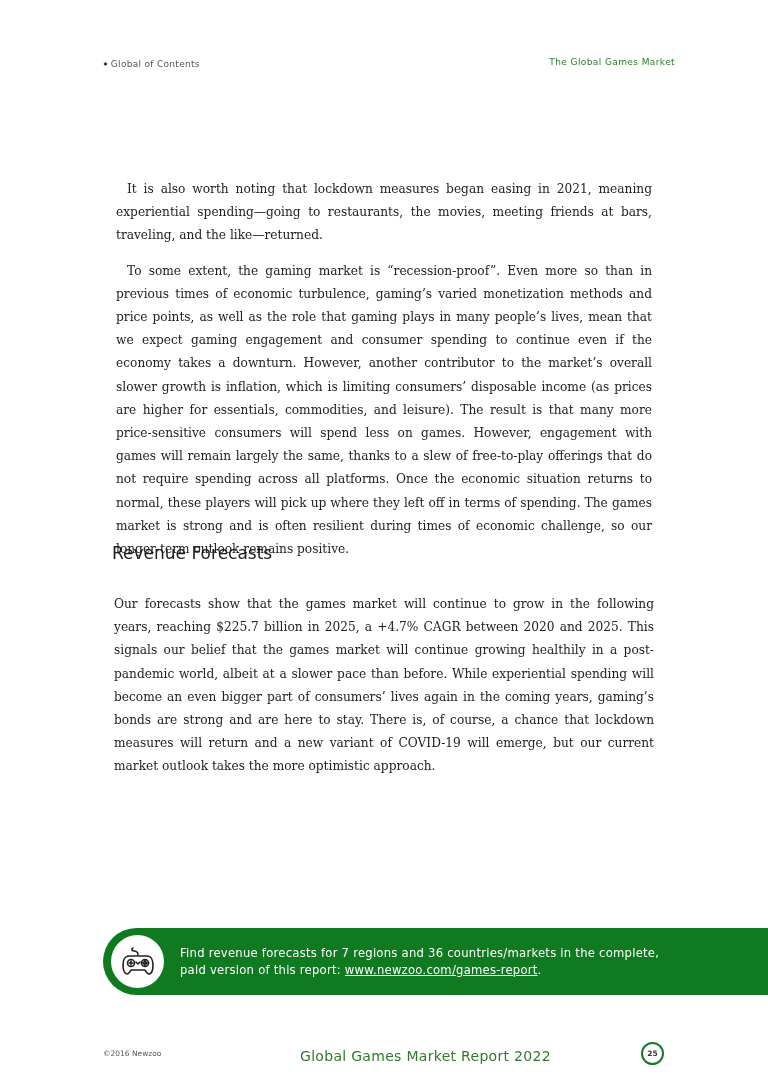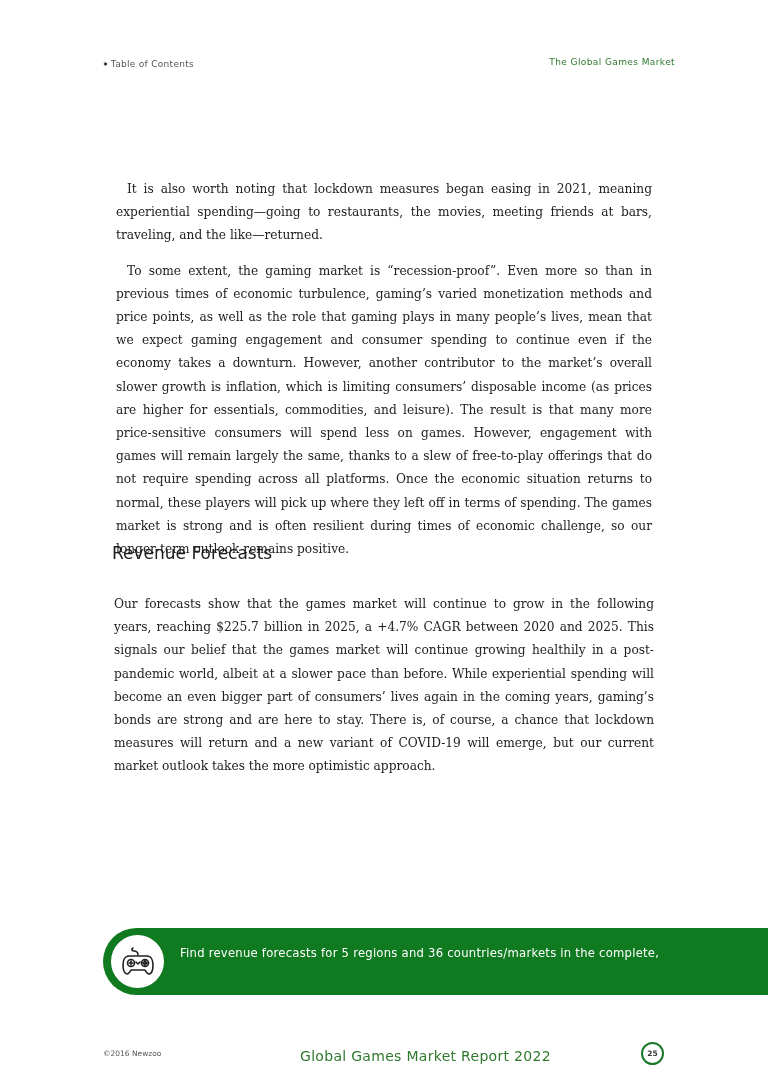--- a/index.html
+++ b/index.html
@@ -144,21 +144,21 @@
       font-family: "DejaVu Sans", sans-serif;
       font-size: 7.5px;
       color: #333333;
       font-weight: bold;
     }
   </style>
 </head>
 <body>
 
 <div class="header-left">
-  <span class="arrow">🠸</span><span>Table of Contents</span>
+  <span class="arrow">🠸</span><span>Global of Contents</span>
 </div>
 
 <div class="header-right">The Global Games Market</div>
 
 <div class="content">
   <p class="indent">It is also worth noting that lockdown measures began easing in 2021, meaning experiential spending—going to restaurants, the movies, meeting friends at bars, traveling, and the like—returned.</p>
   <p class="indent">To some extent, the gaming market is “recession-proof”. Even more so than in previous times of economic turbulence, gaming’s varied monetization methods and price points, as well as the role that gaming plays in many people’s lives, mean that we expect gaming engagement and consumer spending to continue even if the economy takes a downturn. However, another contributor to the market’s overall slower growth is inflation, which is limiting consumers’ disposable income (as prices are higher for essentials, commodities, and leisure). The result is that many more price-sensitive consumers will spend less on games. However, engagement with games will remain largely the same, thanks to a slew of free-to-play offerings that do not require spending across all platforms. Once the economic situation returns to normal, these players will pick up where they left off in terms of spending. The games market is strong and is often resilient during times of economic challenge, so our longer-term outlook remains positive.</p>
 </div>
 
 <h2 class="section-title">Revenue Forecasts</h2>
@@ -176,19 +176,20 @@
       <path d="M10 14 V18 M8 16 H12"></path>
       <circle cx="24" cy="16" r="3.5"></circle>
       <circle cx="24" cy="14.5" r="0.6" fill="#222"></circle>
       <circle cx="24" cy="17.5" r="0.6" fill="#222"></circle>
       <circle cx="22.5" cy="16" r="0.6" fill="#222"></circle>
       <circle cx="25.5" cy="16" r="0.6" fill="#222"></circle>
       <path d="M15 15 L17 17 L19 15"></path>
     </svg>
   </div>
   <div class="banner-text">
-    <div>Find revenue forecasts for 5 regions and 36 countries/markets in the complete,</div>
+    <div>Find revenue forecasts for 7 regions and 36 countries/markets in the complete,</div>
+    <div><span>paid version of this report: </span><a>www.newzoo.com/games-report</a><span>.</span></div>
   </div>
 </div>
 
 <div class="footer-left">©2016 Newzoo</div>
 <div class="footer-center">Global Games Market Report 2022</div>
 <div class="page-number">25</div>
 
 </body></html>

